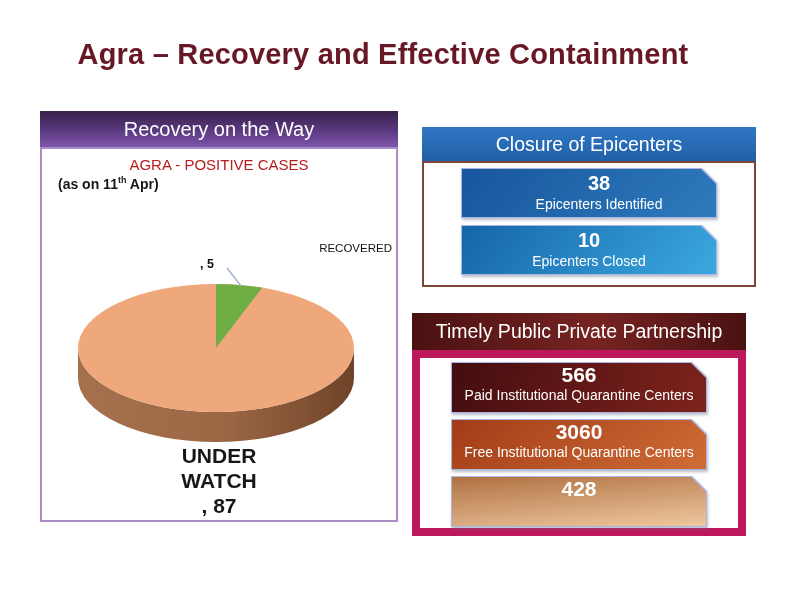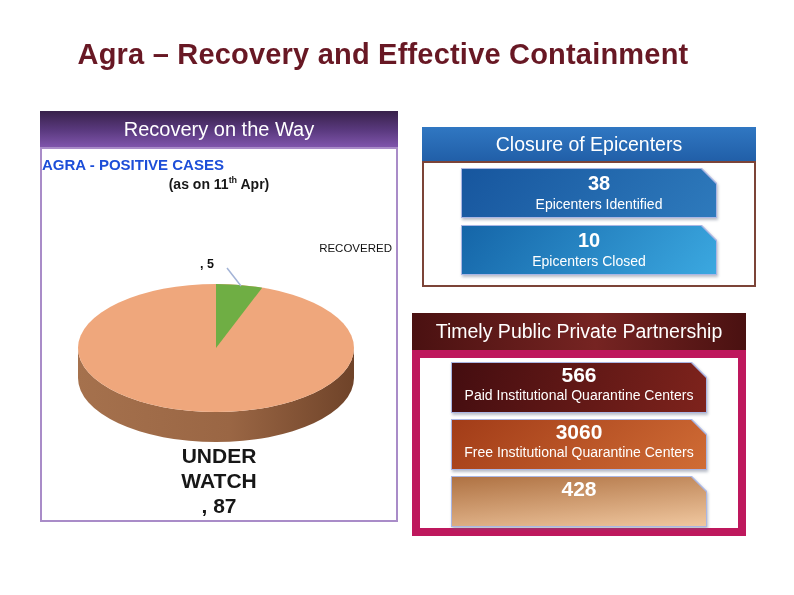--- a/index.html
+++ b/index.html
@@ -13,22 +13,22 @@
   
   .panel{position:absolute;}
   .panel-hd{display:flex;align-items:center;justify-content:center;color:#ffffff;}
   .panel-bd{position:absolute;left:0;right:0;bottom:0;background:#ffffff;}
 
   
   .recovery{left:40px;top:111px;width:358px;height:411px;}
   .recovery .panel-hd{height:36px;font-size:20px;
     background:linear-gradient(180deg,#38214a 0%,#5b3a80 55%,#7f55ab 100%);}
   .recovery .panel-bd{top:36px;border:2px solid #a98cc8;}
-  .chart-title{margin-top:7px;text-align:left;font-weight:bold;font-size:15px;color:#1d4ed8;}
-  .chart-subtitle{margin-top:2px;text-align:center;font-weight:bold;font-size:14px;color:#171717;}
+  .chart-title{margin-top:7px;text-align:center;font-weight:normal;font-size:15px;color:#b91c1c;}
+  .chart-subtitle{margin-top:2px;text-align:left;font-weight:bold;font-size:14px;color:#171717;padding-left:16px;}
   .chart-subtitle sup{font-size:9px;}
   .lbl-recovered{position:absolute;top:131px;left:0;width:100%;text-align:right;
     font-size:11.5px;font-weight:normal;color:#111;transform:translateX(-6px);}
   .lbl-recovered-val{position:absolute;top:146px;left:0;width:100%;text-align:center;
     font-size:12.5px;font-weight:bold;color:#111;transform:translateX(-12px);}
   .pie-svg{position:absolute;top:155px;left:18px;}
   .lbl-underwatch{position:absolute;top:332px;left:0;width:100%;text-align:center;
     font-weight:bold;font-size:21px;line-height:25px;color:#171717;}
 
   

